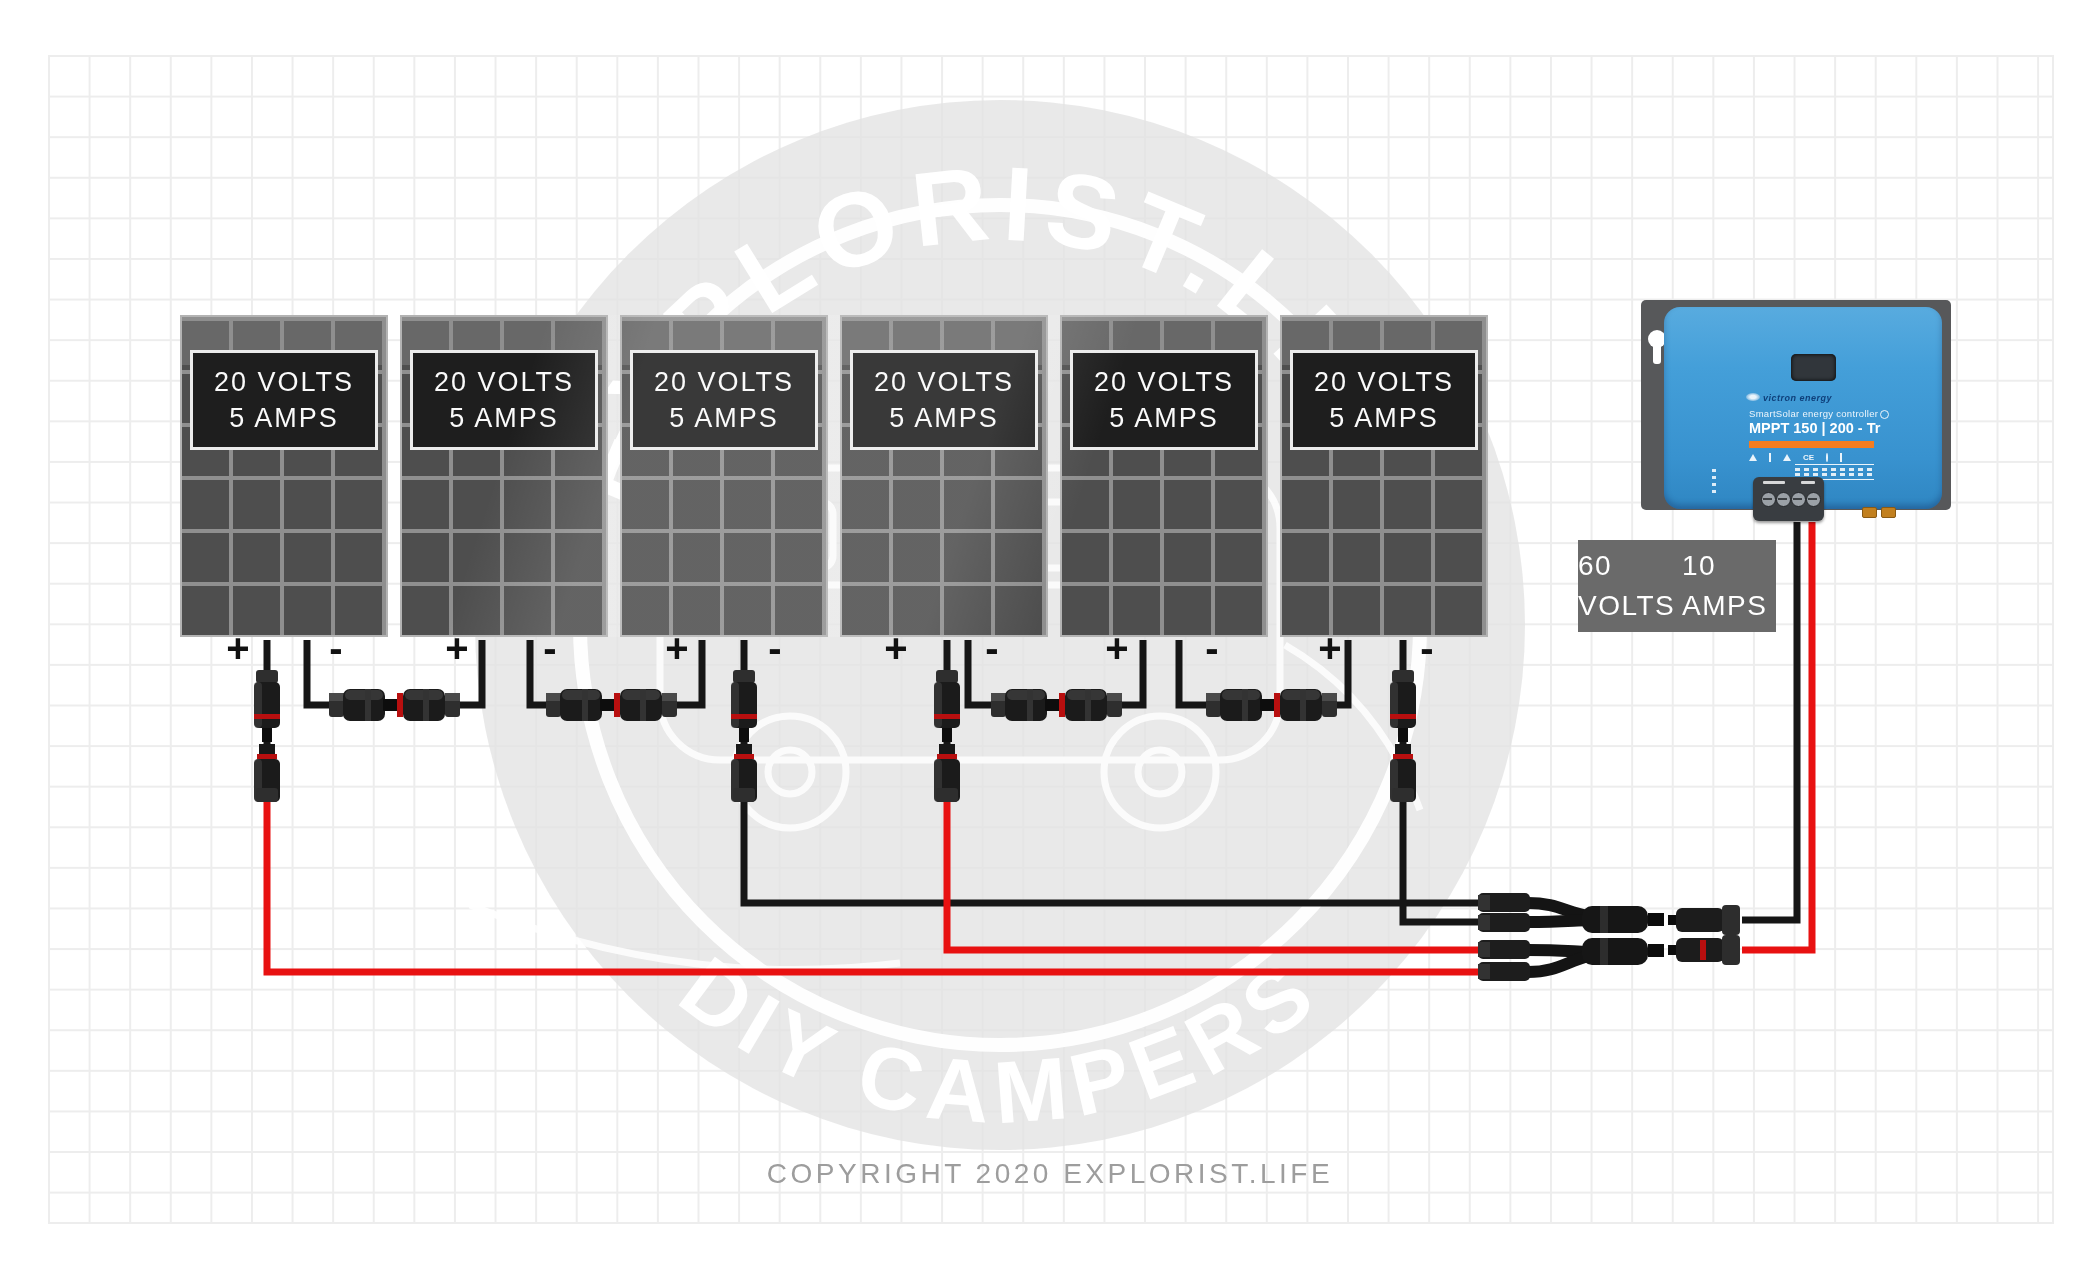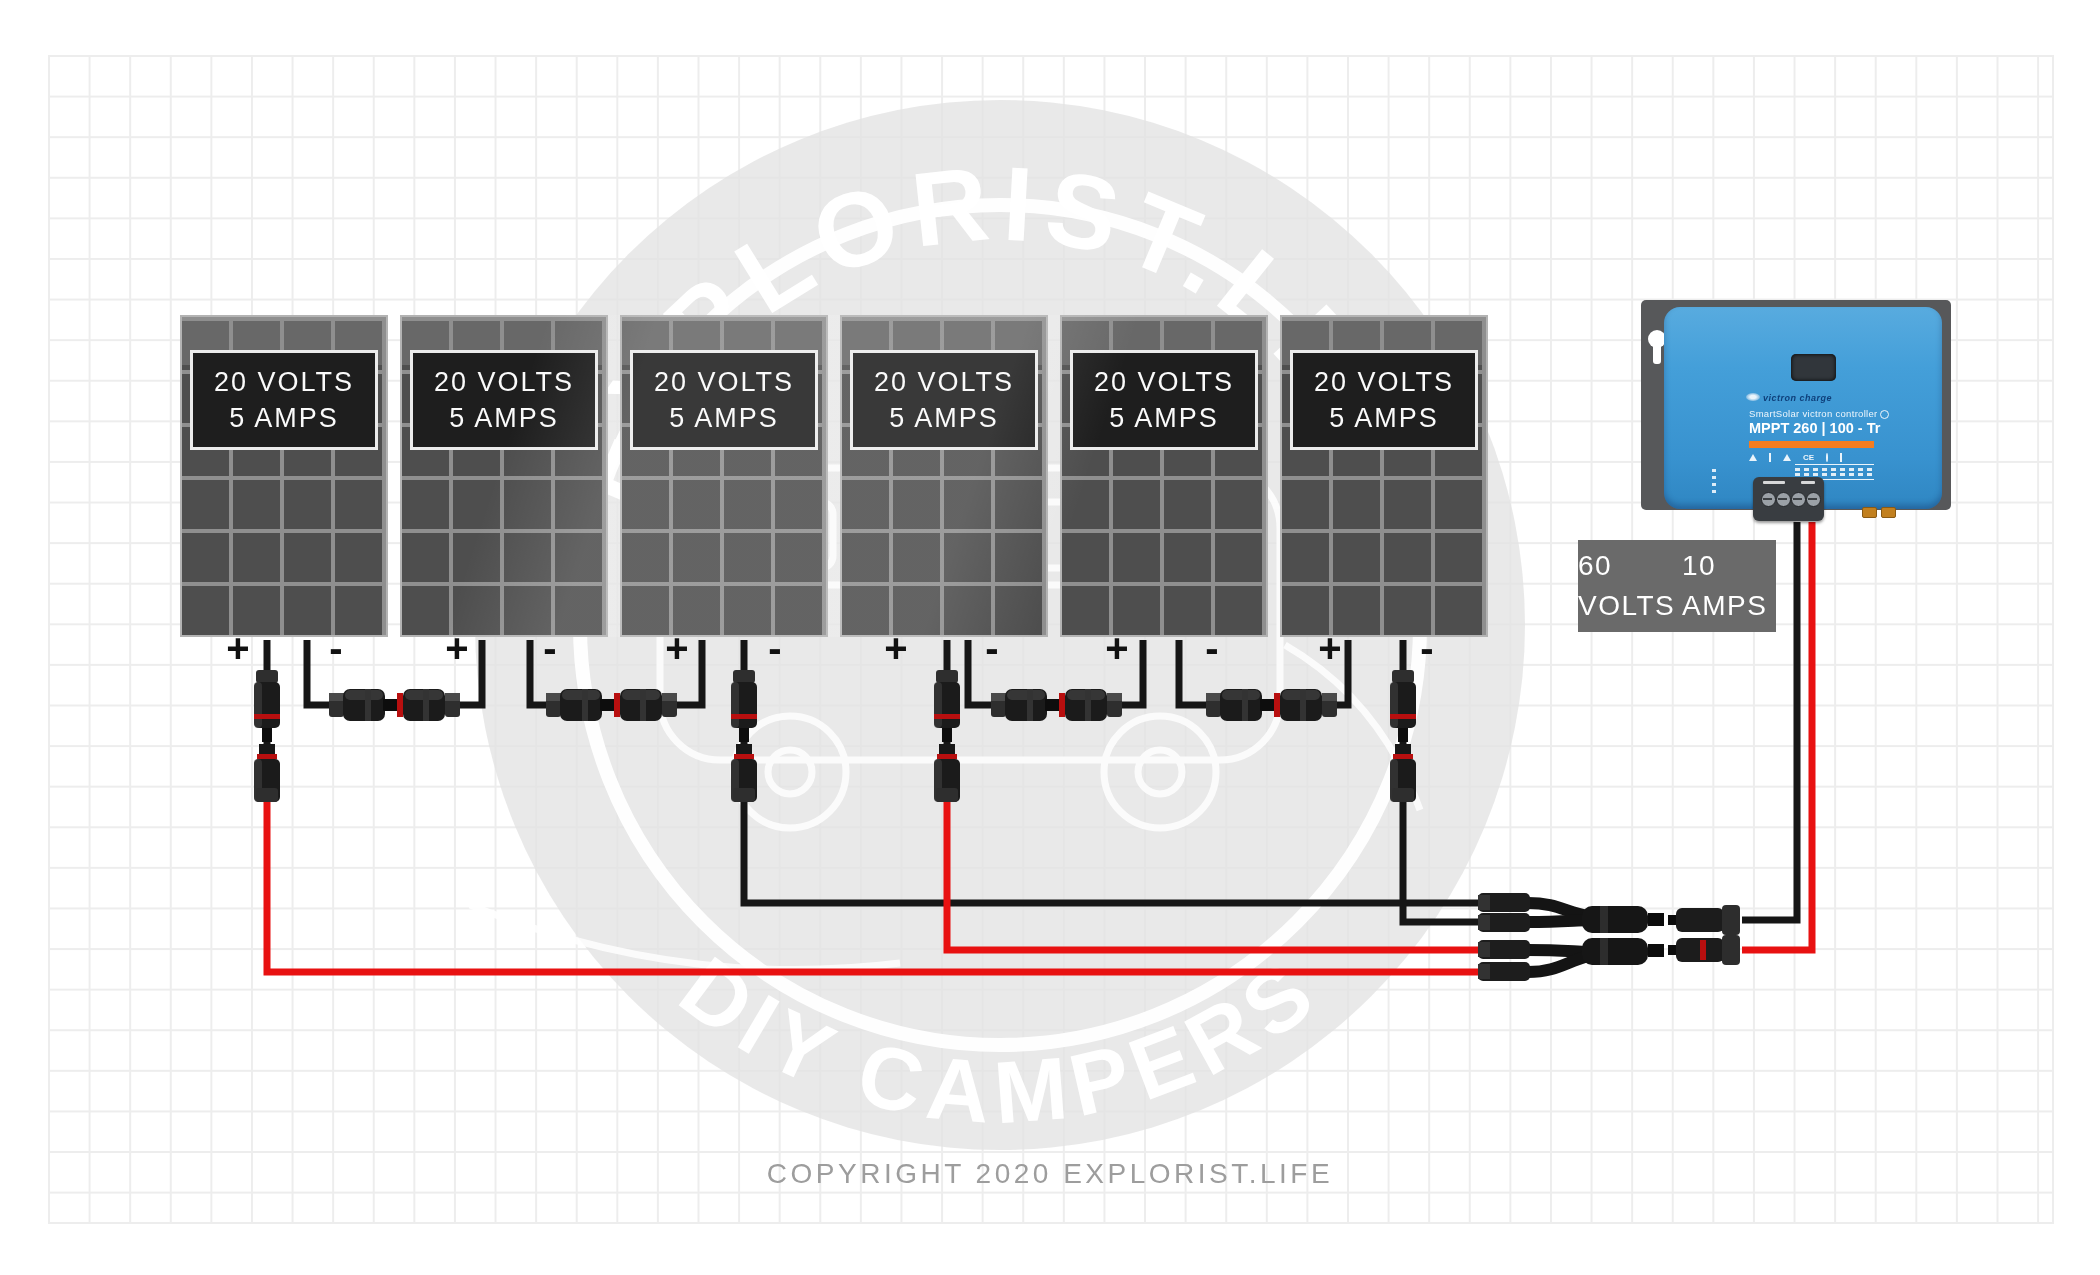--- a/index.html
+++ b/index.html
@@ -263,25 +263,25 @@
     <div>60 VOLTS</div>
     <div>10 AMPS</div>
   </div>
 
   <div id="controller">
     <div id="cc-bracket"></div>
     <div class="keyhole" style="left:7px"></div>
     <div class="keyhole" style="left:278px"></div>
     <div id="cc-body">
       <div id="cc-display"></div>
-      <div id="cc-brand">victron charge</div>
+      <div id="cc-brand">victron energy</div>
       <div id="cc-product">
-        <span>SmartSolar victron controller</span><span class="info-dot"></span>
+        <span>SmartSolar energy controller</span><span class="info-dot"></span>
       </div>
-      <div id="cc-model">MPPT 260 | 100 - Tr</div>
+      <div id="cc-model">MPPT 150 | 200 - Tr</div>
       <div id="cc-orange"></div>
       <div id="cc-icons">
         <span class="cc-tri"></span>
         <span class="cc-sq"></span>
         <span class="cc-tri"></span>
         <span class="cc-ce">CE</span>
         <span class="cc-circ"></span>
         <span class="cc-sq"></span>
       </div>
       <div id="cc-spec">

